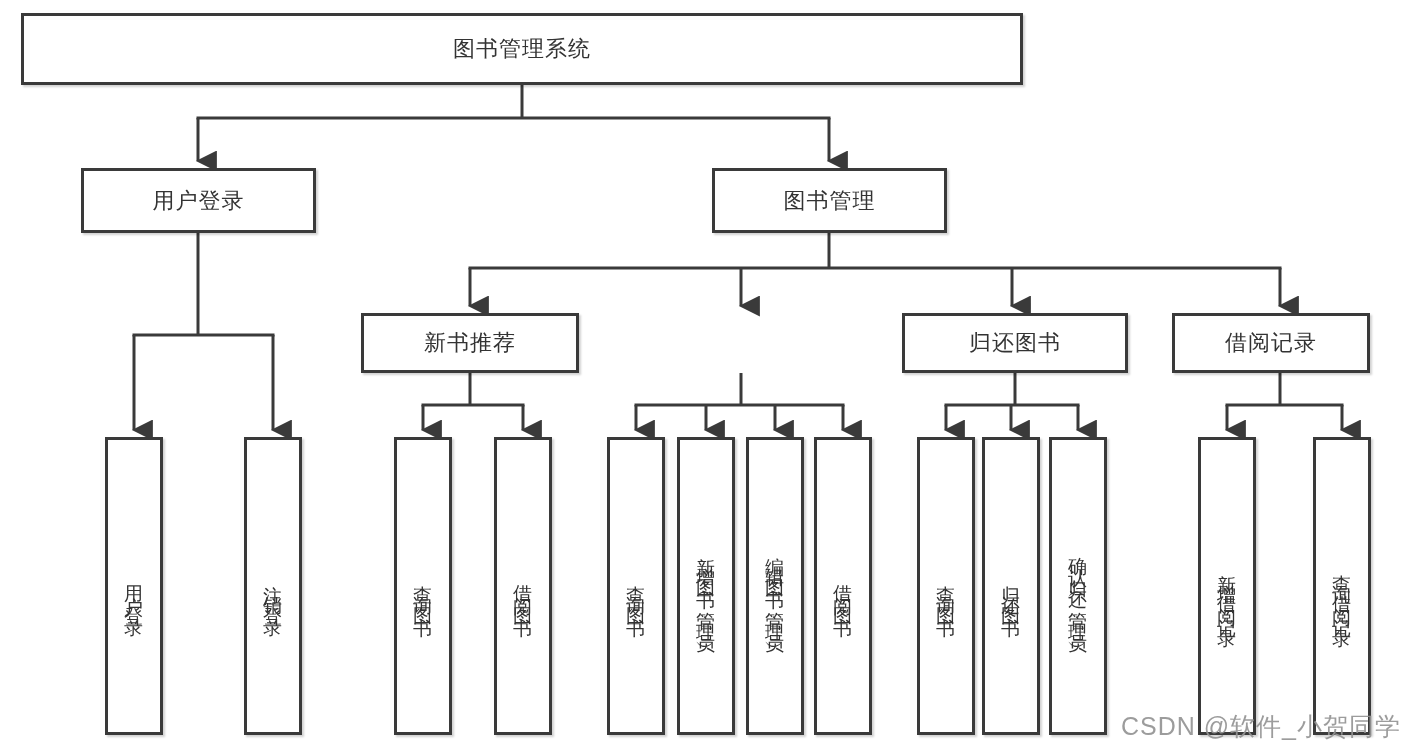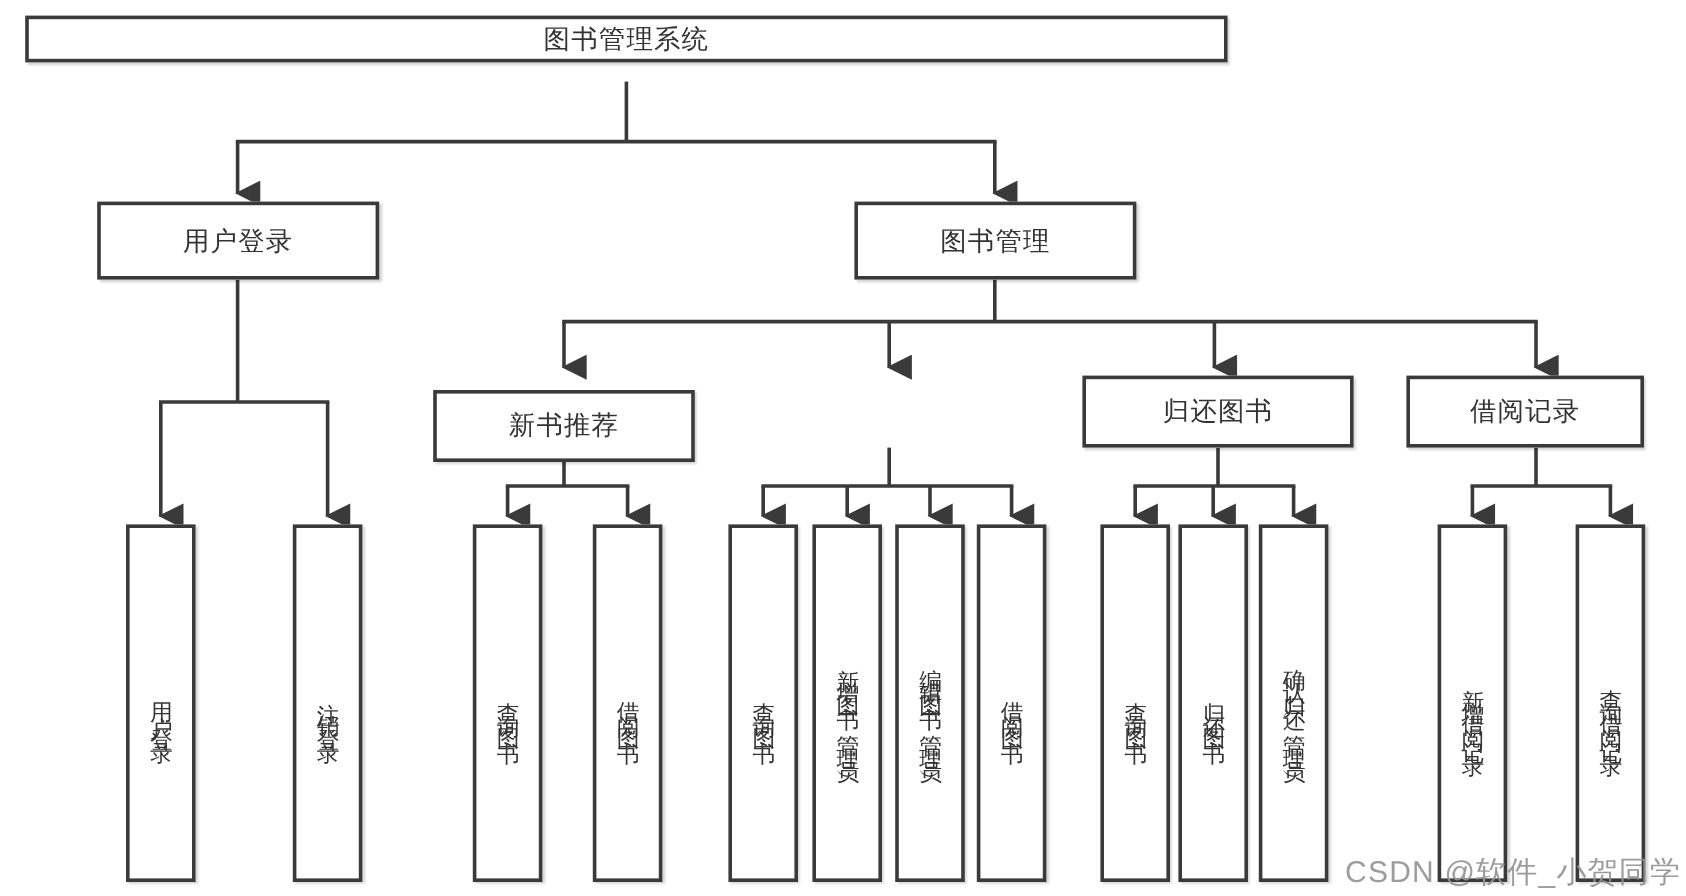--- a/index.html
+++ b/index.html
@@ -27,21 +27,21 @@
     align-items: center;
     justify-content: center;
     color: #333333;
     z-index: 2;
   }
   .h-label {
     font-size: 22px;
     letter-spacing: 1px;
     white-space: nowrap;
   }
-  .root-box   { left: 21px;  top: 13px;  width: 1002px; height: 39px; }
+  .root-box   { left: 21px;  top: 13px;  width: 1002px; height: 72px; }
   .lvl2-box   { top: 168px; width: 235px; height: 65px; }
   .lvl3-box   { top: 313px; height: 60px; }
   .leaf-box   { top: 437px; width: 58px; height: 298px; }
   .v-label {
     writing-mode: vertical-lr;
     text-orientation: mixed;
     font-size: 19px;
     line-height: 1;
     letter-spacing: 11px;
     margin-bottom: -11px;
@@ -118,21 +118,21 @@
     <span class="h-label">图书管理系统</span>
   </div>
 
   <div class="node lvl2-box" style="left:81px;">
     <span class="h-label">用户登录</span>
   </div>
   <div class="node lvl2-box" style="left:712px;">
     <span class="h-label">图书管理</span>
   </div>
 
-  <div class="node lvl3-box" style="left:361px; width:218px;margin-top:12px;">
+  <div class="node lvl3-box" style="left:361px; width:218px;">
     <span class="h-label">新书推荐</span>
   </div>
   <div class="node lvl3-box" style="left:902px; width:226px;">
     <span class="h-label">归还图书</span>
   </div>
   <div class="node lvl3-box" style="left:1172px; width:198px;">
     <span class="h-label">借阅记录</span>
   </div>
 
   <div class="node leaf-box" style="left:105px;">

